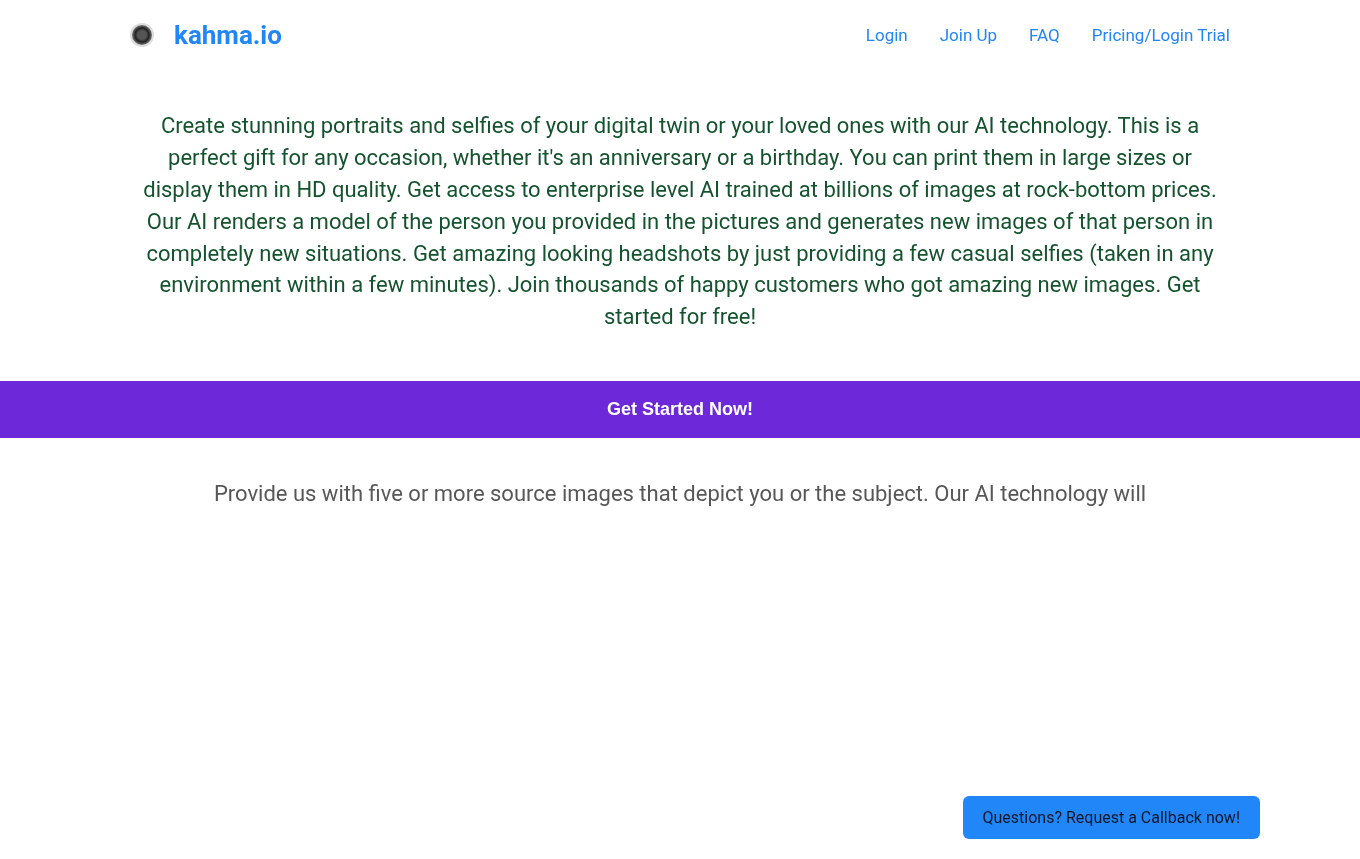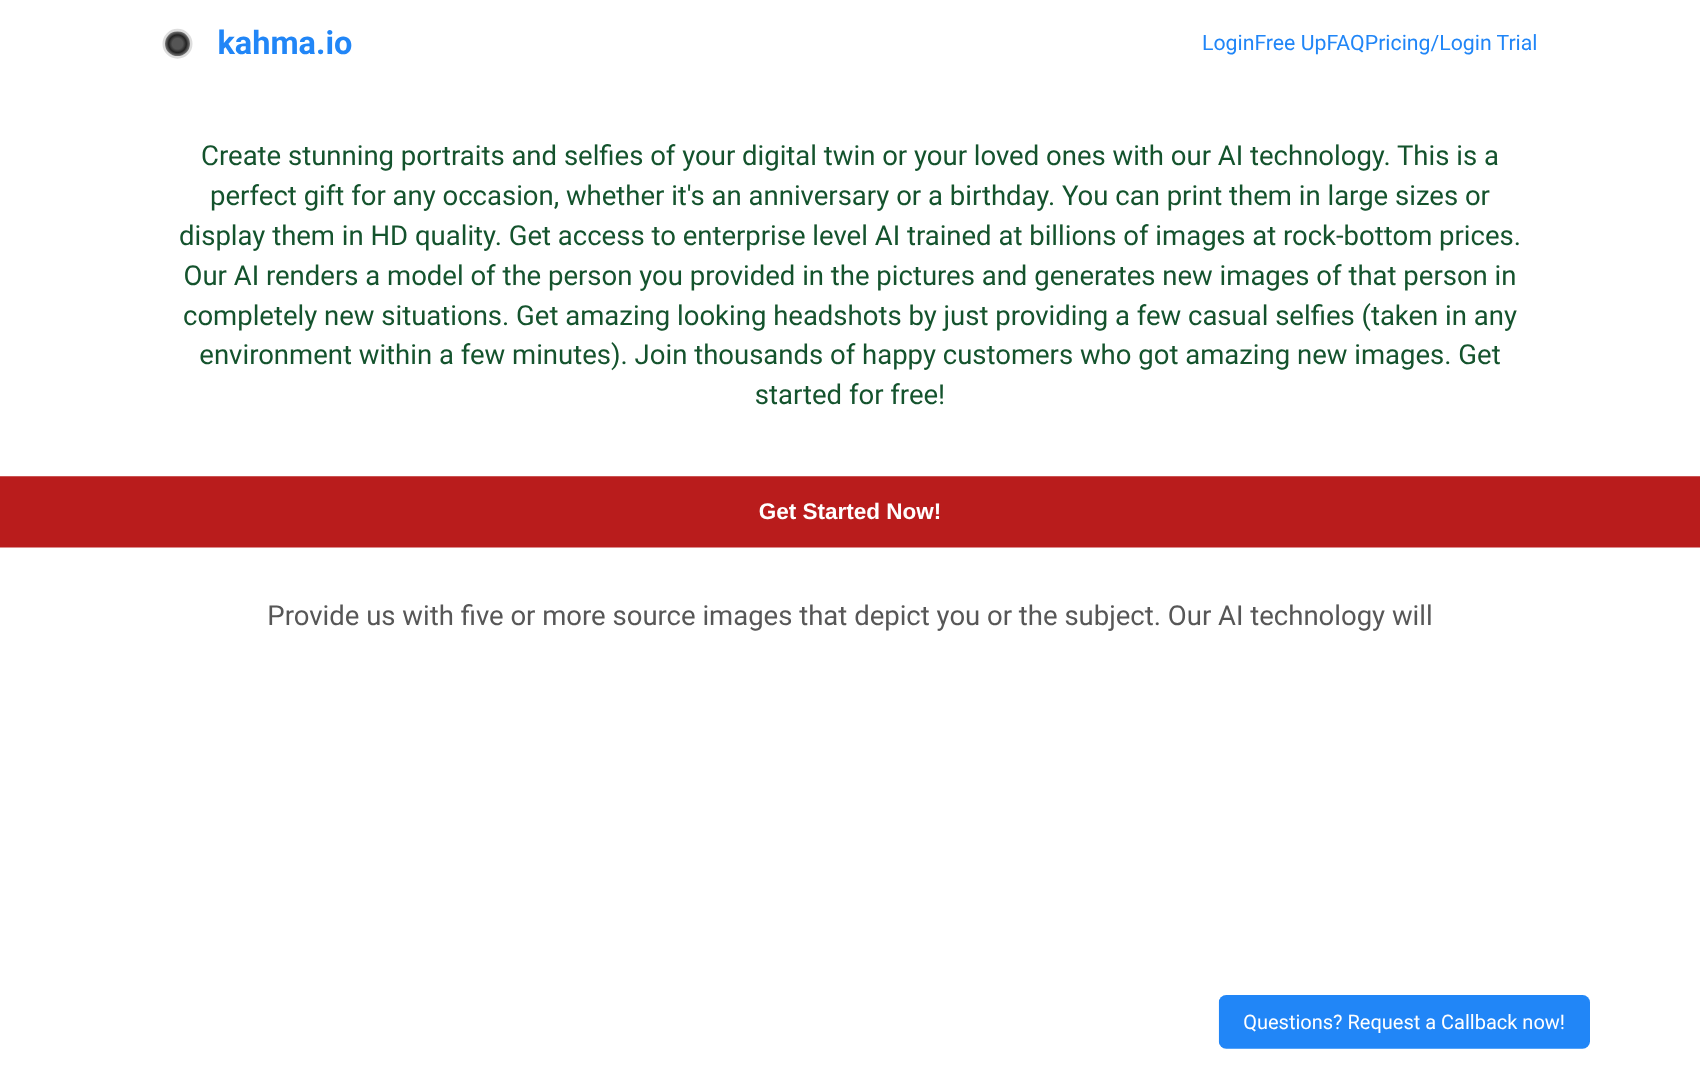--- a/index.html
+++ b/index.html
@@ -30,20 +30,21 @@
       background: radial-gradient(circle, #555 30%, #222 50%, #777 70%, #333 100%);
       border: 2px solid #ddd;
     }
     .brand {
       font-size: 26px;
       font-weight: 700;
       color: #2186f7;
     }
     .nav {
       display: flex;
+      gap: 32px;
     }
     .nav a {
       color: #2186f7;
       text-decoration: none;
       font-size: 17px;
       font-weight: 400;
       cursor: pointer;
     }
     .hero {
       text-align: center;
@@ -58,21 +59,21 @@
     }
     .hero-desc {
       font-size: 22px;
       line-height: 1.45;
       color: #14532d;
       margin-bottom: 0;
     }
     .cta-button {
       display: block;
       width: 100%;
-      background: #b91c1c;
+      background: #6d28d9;
       color: #ffffff;
       font-size: 18px;
       font-weight: 700;
       text-align: center;
       padding: 18px 0;
       border: none;
       cursor: pointer;
       margin-top: 28px;
     }
     .upload-section {
@@ -86,40 +87,40 @@
       margin-bottom: 30px;
     }
     .upload-desc {
       font-size: 22px;
       line-height: 1.45;
       color: #575757;
     }
     .callback-widget {
       position: fixed;
       bottom: 20px;
-      right: 88px;
+      right: 100px;
       background: #2186f7;
-      color: #ffffff;
+      color: #0f172a;
       padding: 12px 20px;
       border-radius: 6px;
       font-size: 16px;
       cursor: pointer;
     }
   </style>
 </head>
 <body>
 
 <header class="header">
   <div class="logo-section">
     <div class="logo-icon"></div>
     <a class="brand">kahma.io</a>
   </div>
   <nav class="nav">
     <a>Login</a>
-    <a>Free Up</a>
+    <a>Join Up</a>
     <a>FAQ</a>
     <a>Pricing/Login Trial</a>
   </nav>
 </header>
 
 <section class="hero">
   <p class="hero-desc">Create stunning portraits and selfies of your digital twin or your loved ones with our AI technology. This is a perfect gift for any occasion, whether it's an anniversary or a birthday. You can print them in large sizes or display them in HD quality. Get access to enterprise level AI trained at billions of images at rock-bottom prices.</p>
   <p class="hero-desc">Our AI renders a model of the person you provided in the pictures and generates new images of that person in completely new situations. Get amazing looking headshots by just providing a few casual selfies (taken in any environment within a few minutes). Join thousands of happy customers who got amazing new images. Get started for free!</p>
 </section>
 

